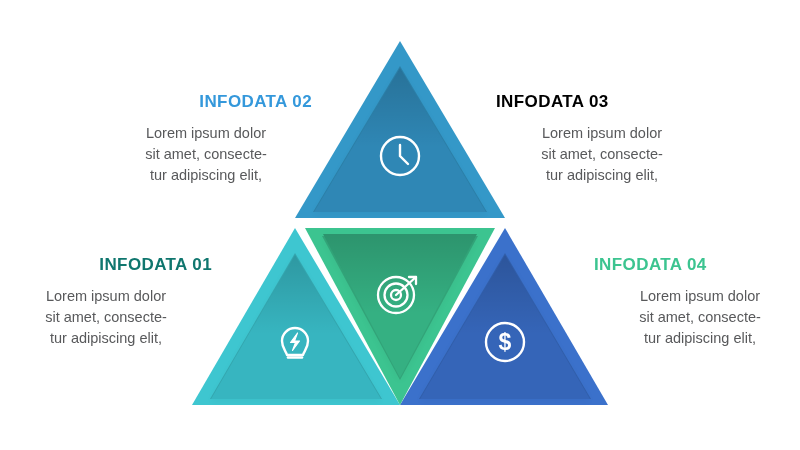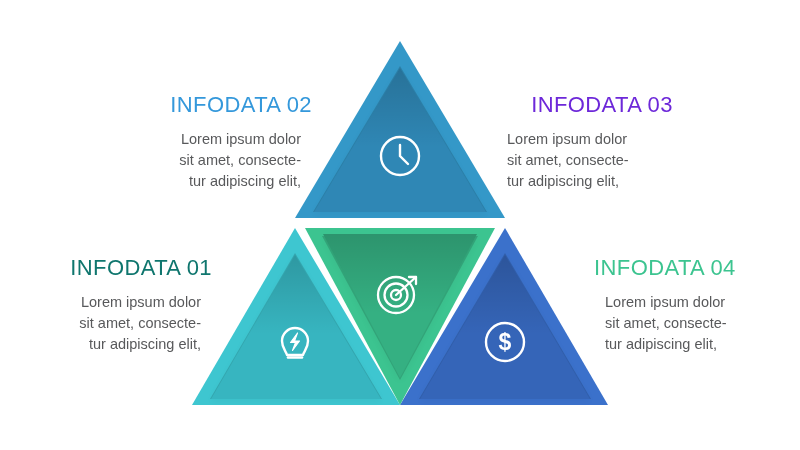--- a/index.html
+++ b/index.html
@@ -27,33 +27,34 @@
     width: 800px;
     height: 450px;
   }
 
   
   .block {
     position: absolute;
     width: 212px;
   }
   .block .title {
-    font-size: 22px;
-    font-weight: normal;
+    font-size: 17px;
+    font-weight: bold;
     letter-spacing: 0.4px;
     line-height: 1.2;
     margin: 0 0 9px 0;
     white-space: nowrap;
   }
   .block .body {
     font-size: 14.5px;
     line-height: 1.42;
     color: #58595b;
     margin: 11px;
     white-space: pre-line;
+    text-align: center;
   }
   .block.right-align { text-align: right; }
   .block.left-align  { text-align: left;  }
 
   #block-02 { left: 100px; top: 92px;  }
   #block-03 { left: 496px; top: 92px;  }
   #block-01 { left: 0px;   top: 255px; }
   #block-04 { left: 594px; top: 255px; }
 </style>
 </head>
@@ -131,21 +132,21 @@
   </svg>
 
   <div class="block right-align" id="block-02">
     <div class="title" style="color: rgb(52, 152, 219);">INFODATA 02</div>
     <div class="body" style="color: rgb(88, 89, 91);">Lorem ipsum dolor
 sit amet, consecte-
 tur adipiscing elit,</div>
   </div>
 
   <div class="block left-align" id="block-03">
-    <div class="title" style="color: #6d28d9; text-align: center;">INFODATA 03</div>
+    <div class="title" style="color: #000000;">INFODATA 03</div>
     <div class="body" style="color: rgb(88, 89, 91);">Lorem ipsum dolor
 sit amet, consecte-
 tur adipiscing elit,</div>
   </div>
 
   <div class="block right-align" id="block-01">
     <div class="title" style="color: #0f766e;">INFODATA 01</div>
     <div class="body" style="color: rgb(88, 89, 91);">Lorem ipsum dolor
 sit amet, consecte-
 tur adipiscing elit,</div>

